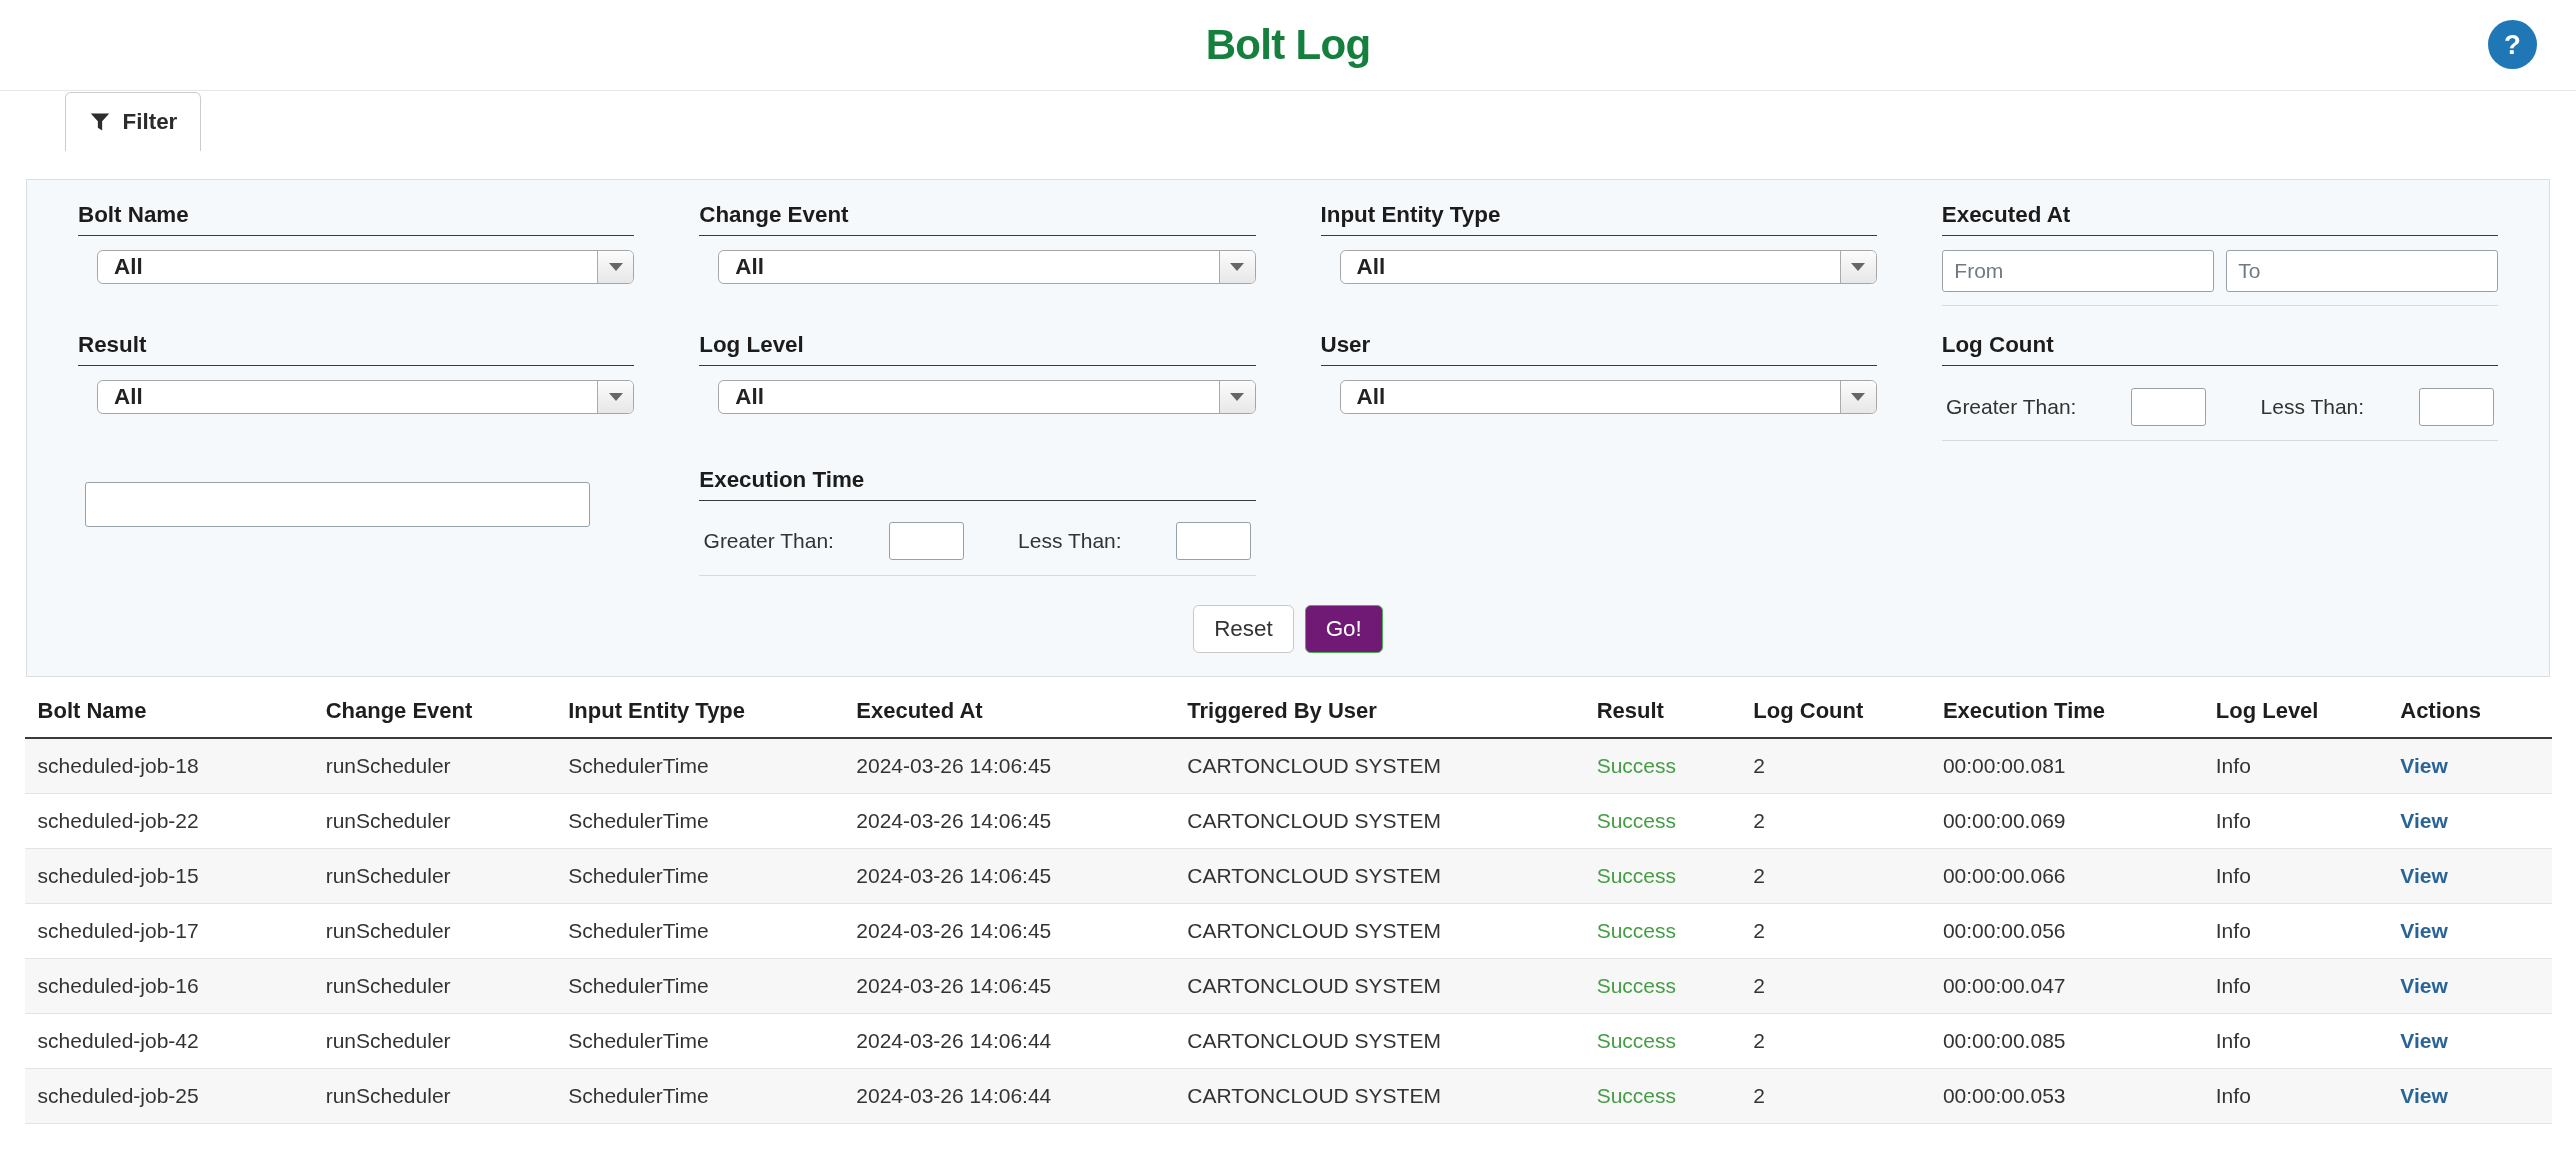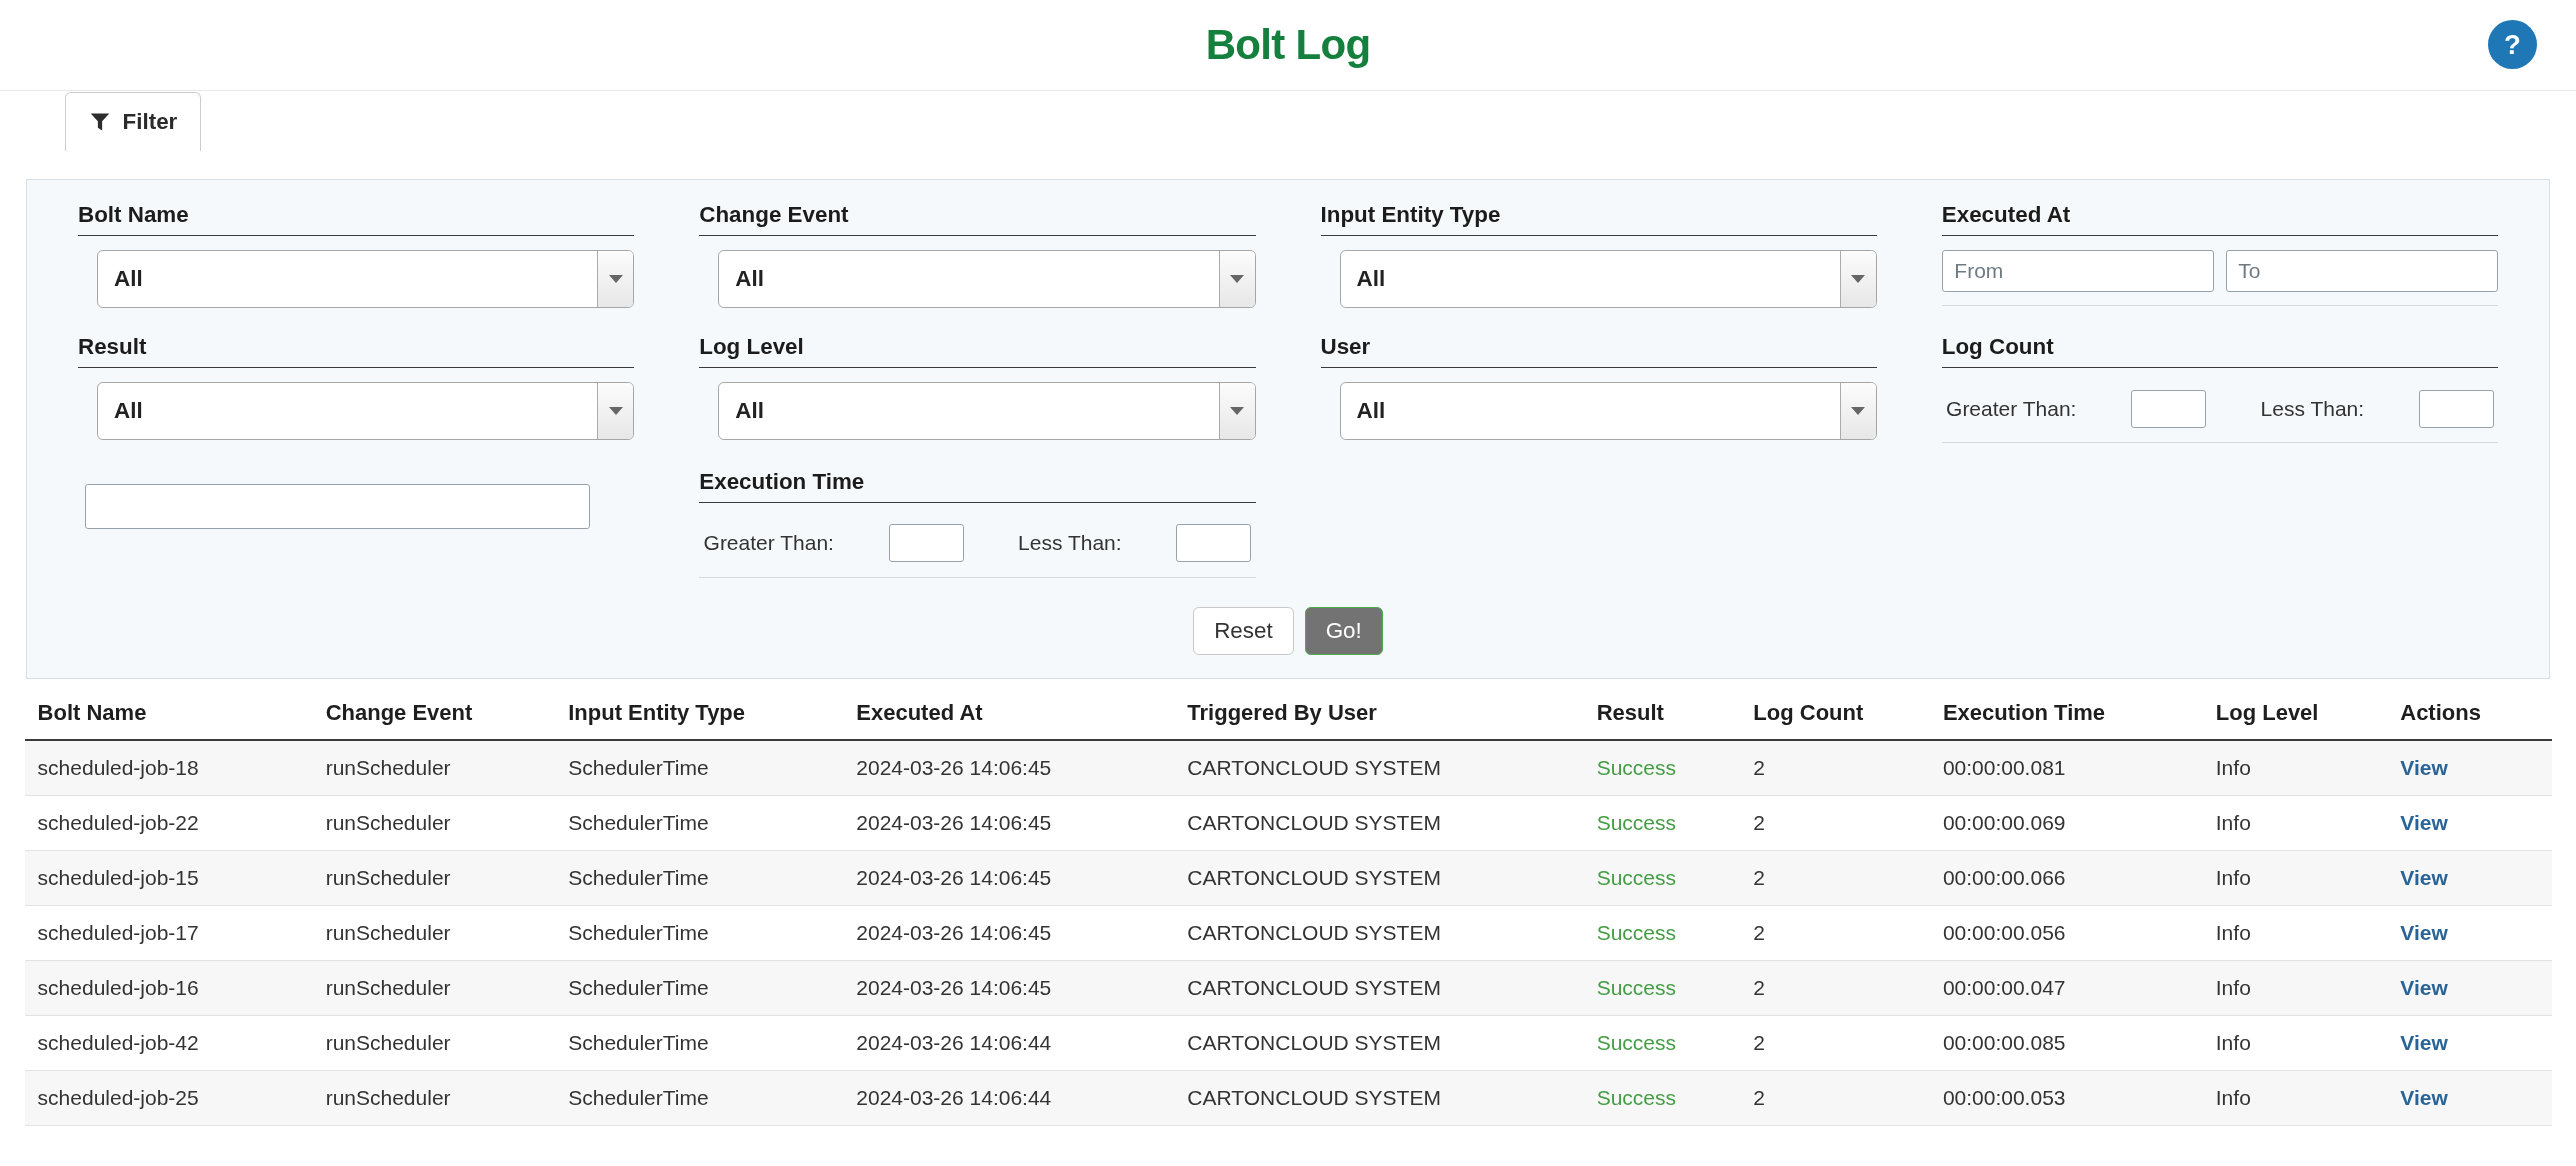--- a/index.html
+++ b/index.html
@@ -80,21 +80,21 @@
     color: #1c1c1c;
     padding-bottom: 6.5px;
     border-bottom: 1.4px solid #3a3a3a;
   }
   .fcontrol { margin-top: 14.5px; }
   .fcontrol.indent { padding-left: 19px; }
 
   .select {
     display: flex;
     align-items: center;
-    height: 58px;
+    height: 34px;
     background: #ffffff;
     border: 1.4px solid #a6a6a6;
     border-radius: 5.8px;
     overflow: hidden;
     cursor: pointer;
   }
   .select .select-value {
     font-weight: 700;
     font-size: 22.4px;
     color: #222222;
@@ -169,21 +169,21 @@
     display: inline-flex;
     align-items: center;
     padding: 0 20px;
   }
   .btn-reset {
     background: #ffffff;
     border: 1.4px solid #c8c8c8;
     color: #333333;
   }
   .btn-go {
-    background: #737373;
+    background: #701a75;
     border: 1.4px solid #4cae4c;
     color: #ffffff;
   }
 
   
   .log-table {
     width: calc(100% - 49px);
     margin: 11.6px 24.6px 0 24.6px;
     border-collapse: collapse;
     table-layout: fixed;

